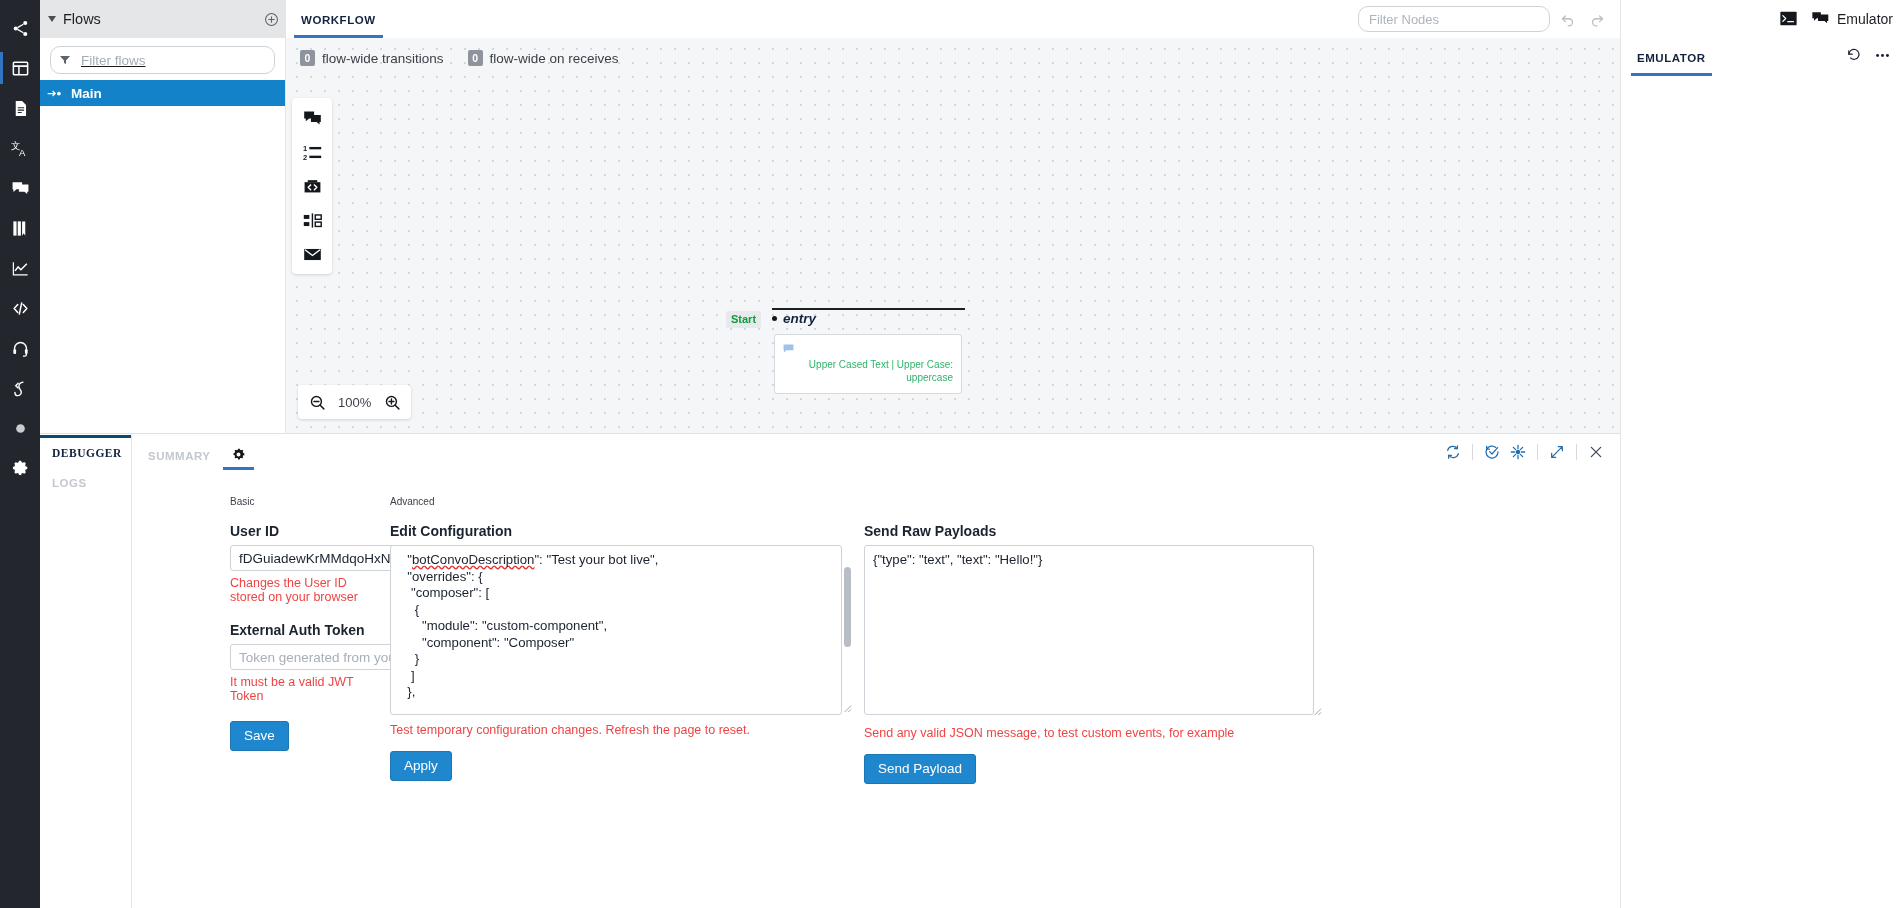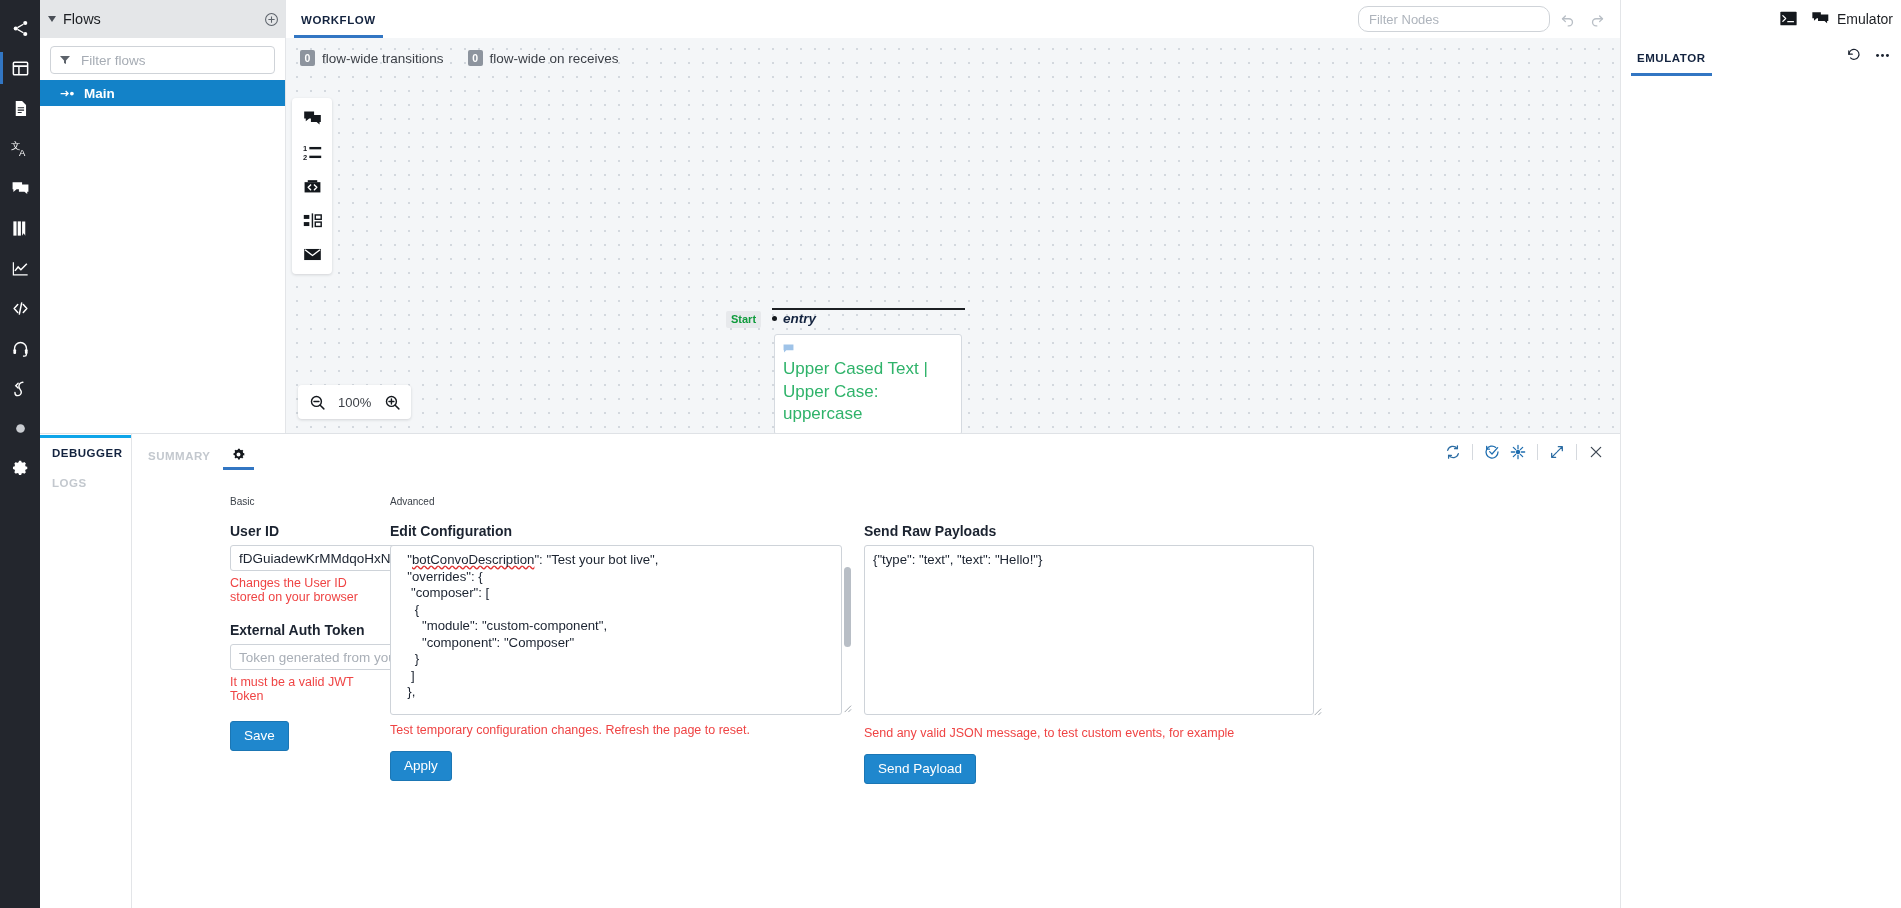--- a/index.html
+++ b/index.html
@@ -61,38 +61,39 @@
   }
   .flows-title {
     font-size: 14.5px; font-weight: 400; color: #1c1f23;
     flex: 1;
   }
   .flows-add { cursor: pointer; display:flex; align-items:center; }
   .flows-filter-wrap { padding: 8px 10px 6px 10px; }
   .flows-filter {
     width: 100%; height: 28px;
     border: 1px solid #cfd3d8;
-    border-radius: 4px;
+    border-radius: 10px;
     display: flex; align-items: center;
     padding: 0 8px;
     background: #fff;
+    text-decoration: underline;
   }
   .flows-filter svg { margin-right: 8px; flex: none; }
   .flows-filter input {
     border: none; outline: none;
     font-size: 13.5px; font-family: inherit;
     color: #2a2e34; width: 100%;
     background: transparent;
   }
   .flows-filter input::placeholder { color: #a6acb4; }
   .flow-item {
     height: 26px;
     background: #1382c8;
     display: flex; align-items: center;
-    padding-left: 20px;
+    padding-left: 7px;
     color: #ffffff;
     font-size: 13.5px; font-weight: bold;
     cursor: pointer;
   }
   .flow-item svg { margin-right: 9px; flex:none; }
 
   
   .workflow {
     position: absolute; left: 286px; top: 0;
     width: 1334px; height: 433px;
@@ -197,23 +198,24 @@
   .node-card {
     position: absolute; left: 48px; top: 26px;
     width: 188px;
     background: #ffffff;
     border: 1px solid #d5dae0;
     border-radius: 3px;
     padding: 6px 8px 8px 8px;
   }
   .node-card-icon { margin-bottom: 2px; }
   .node-card-text {
-    font-size: 17px; line-height: 1.33;
+    font-size: 10px; line-height: 1.33;
     color: #2fb36a;
     word-break: break-word;
+    text-align: right;
   }
 
   .zoom-controls {
     position: absolute; left: 12px; bottom: 14px;
     height: 34px;
     background: #ffffff;
     border-radius: 4px;
     box-shadow: 0 1px 3px rgba(16,22,26,0.15);
     display: flex; align-items: center; padding: 0 4px;
   }
@@ -268,22 +270,23 @@
     padding-top: 4px;
   }
   .dbg-side-tab {
     height: 32px; display:flex; align-items:center;
     padding-left: 12px;
     font-size: 11.5px; font-weight: bold; letter-spacing: .5px;
     color: #c3c8ce; cursor: pointer;
   }
   .dbg-side-tab.active {
     color: #13233f;
-    border-top: 3px solid #0ea5e9;
+    border-top: 3px solid #0c4a6e;
     margin-top: -3px;
+    font-family: Liberation Serif, serif;
   }
   .dbg-main { position: absolute; left: 92px; top: 0; right: 0; bottom: 0; }
   .dbg-tabbar {
     height: 36px; display:flex; align-items:flex-end;
     padding-left: 10px; gap: 6px;
     position: relative;
   }
   .dbg-tab {
     padding: 0 6px 8px 6px;
     font-size: 11.5px; font-weight: bold; letter-spacing: .5px;

